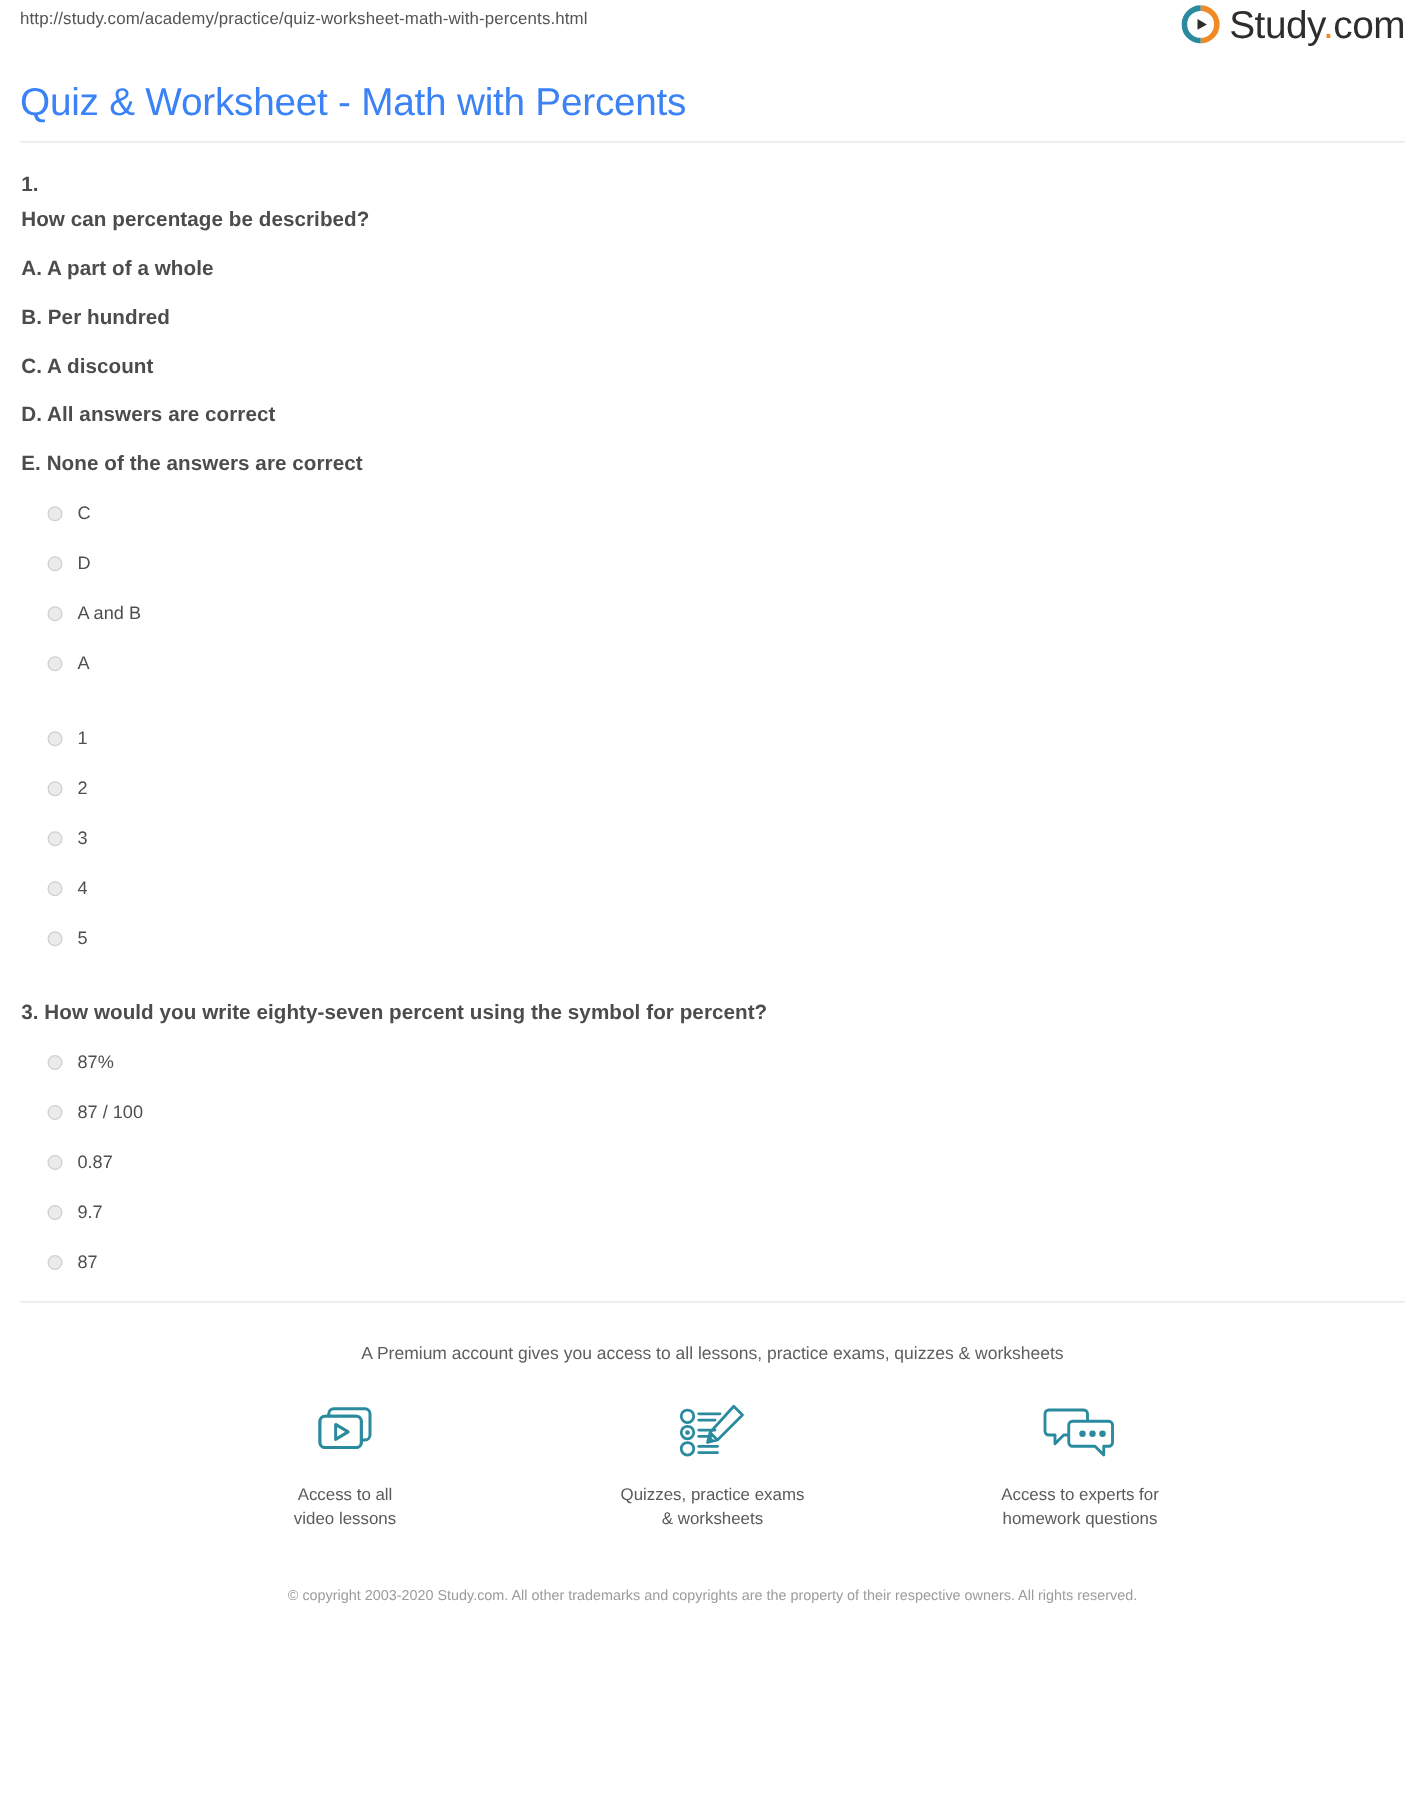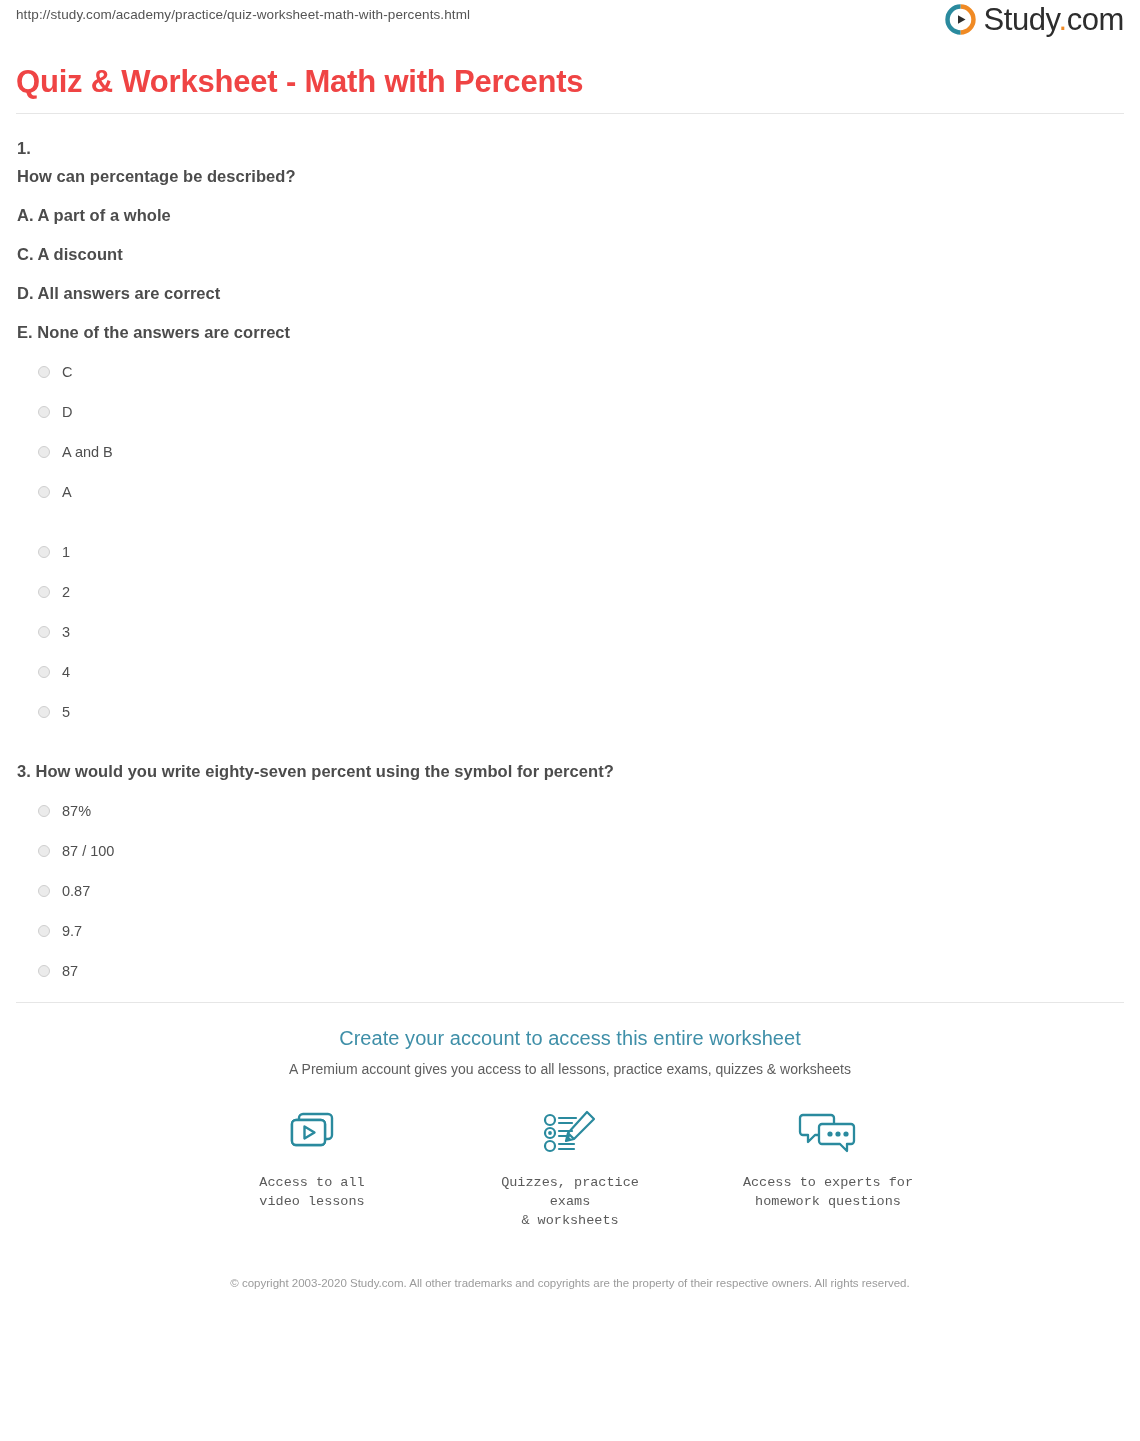--- a/index.html
+++ b/index.html
@@ -59,22 +59,22 @@
     letter-spacing: -0.4px;
     white-space: nowrap;
   }
   .logo-dot { color: #f08a24; }
 
   
   .page-title {
     margin: 10px 0 0 0;
     font-size: 31px;
     line-height: 40px;
-    font-weight: 700;
-    color: #ef4444;
+    font-weight: 400;
+    color: #3b82f6;
     letter-spacing: -0.2px;
   }
   .rule {
     border: 0;
     border-top: 1px solid #e6e6e6;
     margin: 11px 0 0 0;
     height: 0;
   }
 
   
@@ -144,23 +144,22 @@
     line-height: 20px;
     color: #5e5e5e;
     margin: 8px 0 0 0;
     font-weight: 400;
   }
 
   .features {
     display: flex;
     justify-content: center;
     align-items: flex-start;
-    gap: 76px;
+    gap: 112px;
     margin-top: 28px;
-    font-family: Liberation Mono, monospace;
   }
   .feature {
     width: 182px;
     text-align: center;
   }
   .feature-icon {
     height: 52px;
     display: flex;
     align-items: center;
     justify-content: center;
@@ -202,20 +201,21 @@
 
   <h1 class="page-title">Quiz &amp; Worksheet - Math with Percents</h1>
   <hr class="rule">
 
   <div class="quiz">
 
     <div class="question-block">
       <div class="q-line q-number-only">1.</div>
       <div class="q-line">How can percentage be described?</div>
       <div class="q-line">A. A part of a whole</div>
+      <div class="q-line">B. Per hundred</div>
       <div class="q-line">C. A discount</div>
       <div class="q-line">D. All answers are correct</div>
       <div class="q-line tight">E. None of the answers are correct</div>
 
       <ul class="options">
         <li class="option-row">
           <span class="radio"></span>
           <span class="option-label">C</span>
         </li>
         <li class="option-row">
@@ -286,21 +286,20 @@
           <span class="option-label">87</span>
         </li>
       </ul>
     </div>
 
   </div>
 
   <hr class="footer-rule">
 
   <div class="cta">
-    <div class="cta-title">Create your account to access this entire worksheet</div>
     <div class="cta-sub">A Premium account gives you access to all lessons, practice exams, quizzes &amp; worksheets</div>
 
     <div class="features">
 
       <div class="feature">
         <div class="feature-icon">
           <svg width="56" height="48" viewBox="0 0 56 48">
             <rect x="15" y="5" width="33" height="25" rx="4" fill="none" stroke="#2a8a9e" stroke-width="2.4"></rect>
             <rect x="8" y="11" width="33" height="25" rx="4" fill="none" stroke="#2a8a9e" stroke-width="2.4"></rect>
             <rect x="8" y="11" width="33" height="25" rx="4" fill="#ffffff" stroke="#2a8a9e" stroke-width="2.4"></rect>

